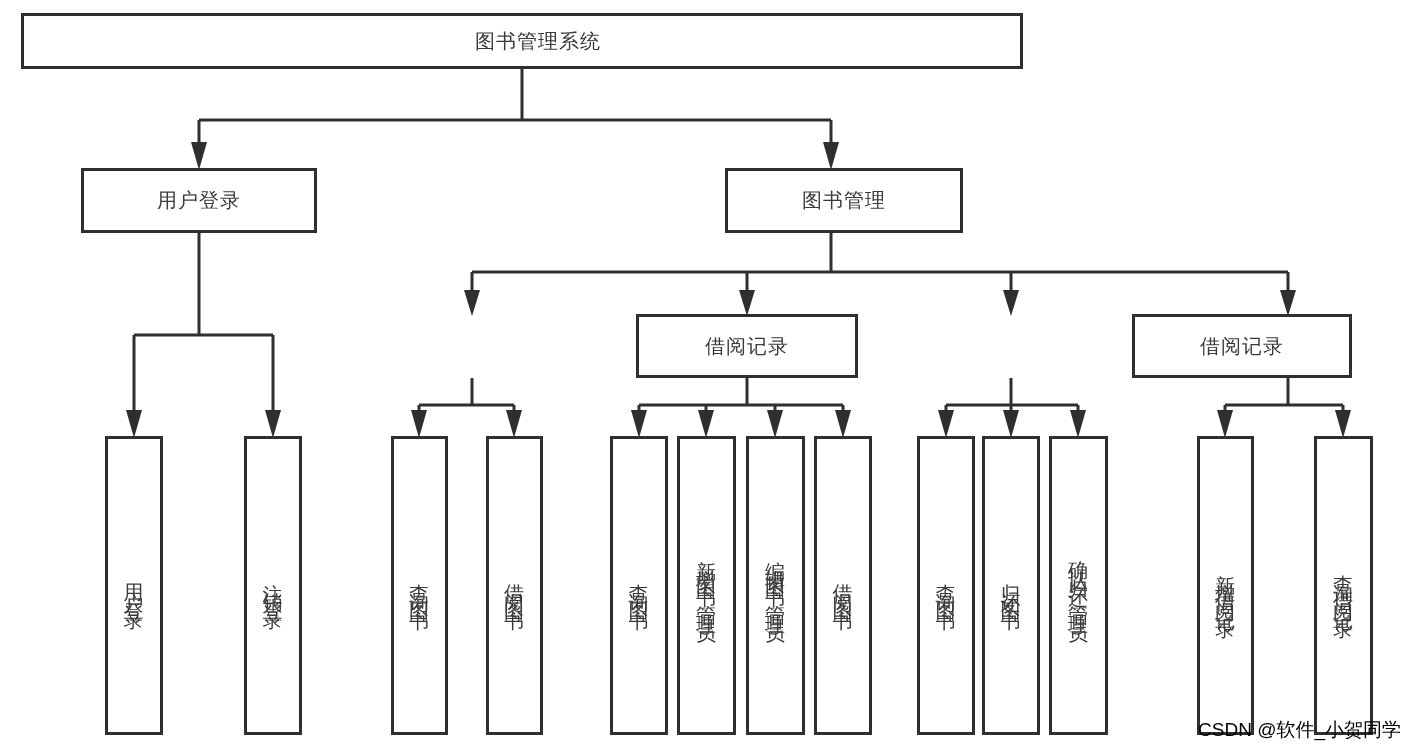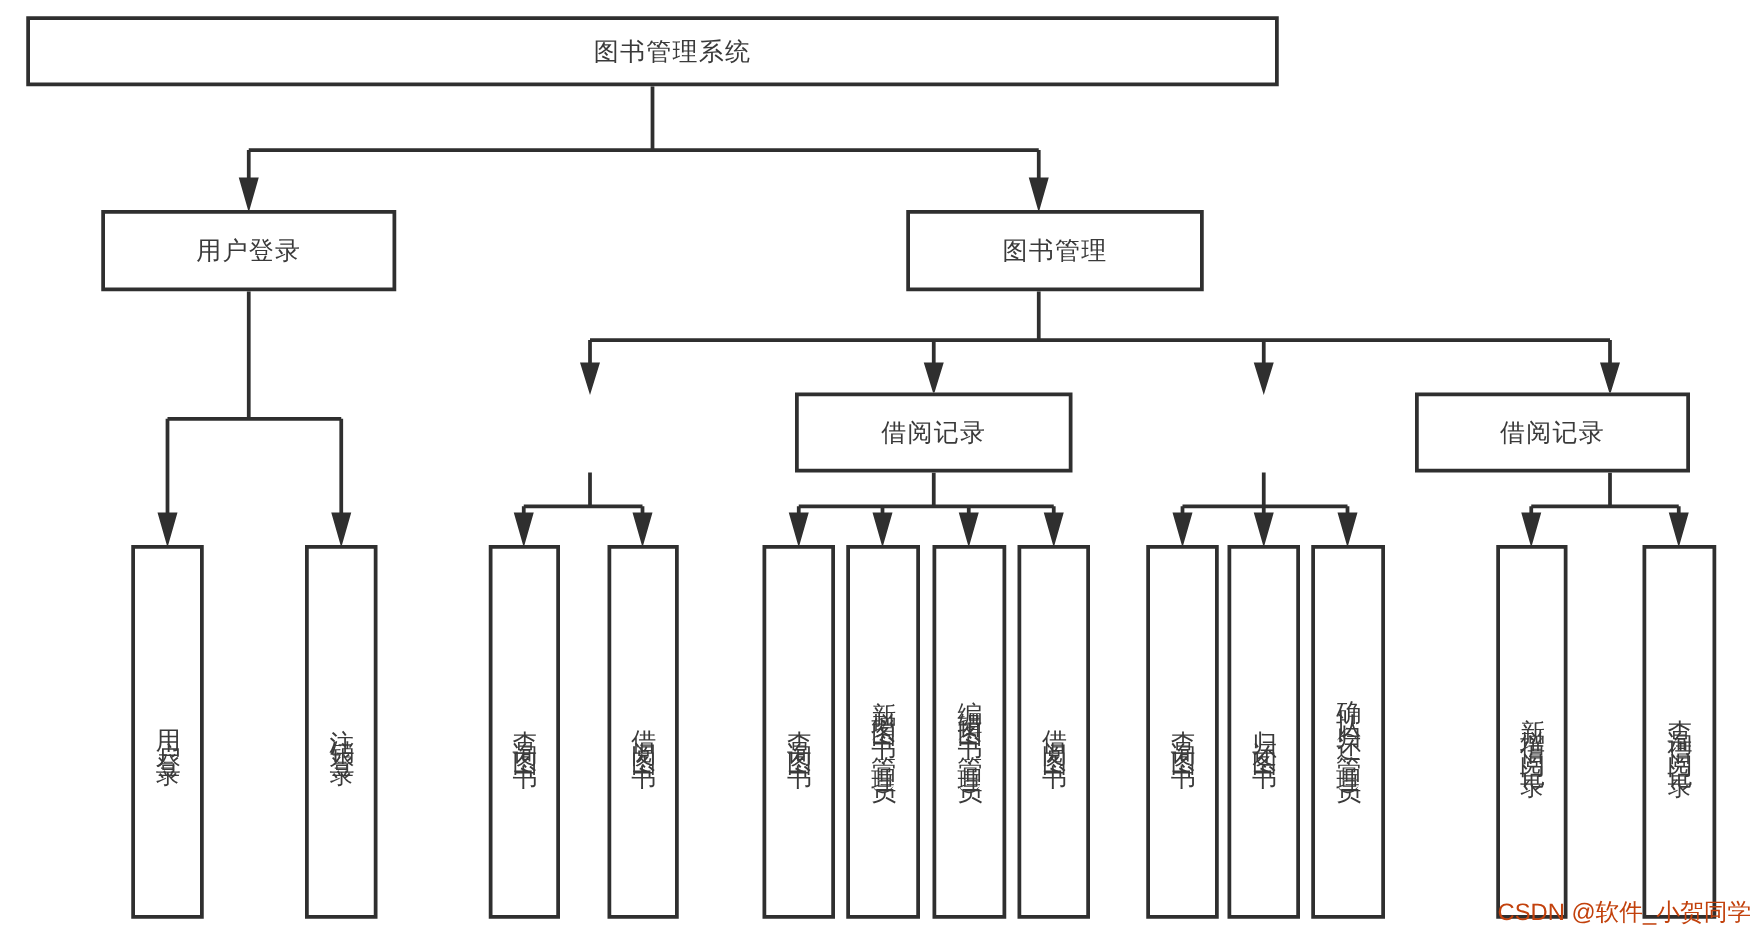--- a/index.html
+++ b/index.html
@@ -16,21 +16,21 @@
     border:3px solid #2f2f2f; background:#ffffff;
     display:flex; align-items:center; justify-content:center;
     font-size:20px; letter-spacing:1px; z-index:2; text-align:center;
   }
   .vbox {
     writing-mode:vertical-rl; text-orientation:mixed;
     letter-spacing:9px; font-size:20px; line-height:1.1;
   }
   .watermark {
     position:absolute; right:4px; bottom:4px; z-index:3;
-    font-size:19px; letter-spacing:0; color:#c2410c; white-space:nowrap;
+    font-size:19px; letter-spacing:0; color:#000000; white-space:nowrap;
   }
 </style>
 </head>
 <body>
 
 <div class="canvas">
 
   <svg class="connectors" width="1405" height="747" viewBox="0 0 1405 747">
 
     <path class="ln" d="M522,69 L522,120 M199,120 L831,120 M199,120 L199,146 M831,120 L831,146"></path>

